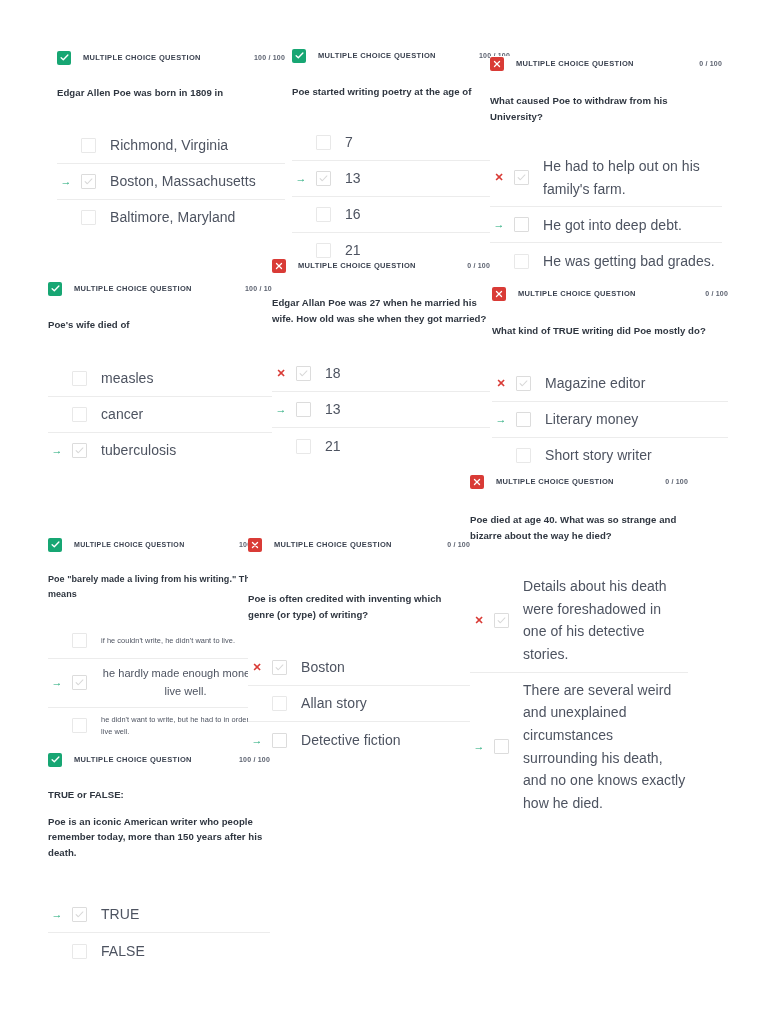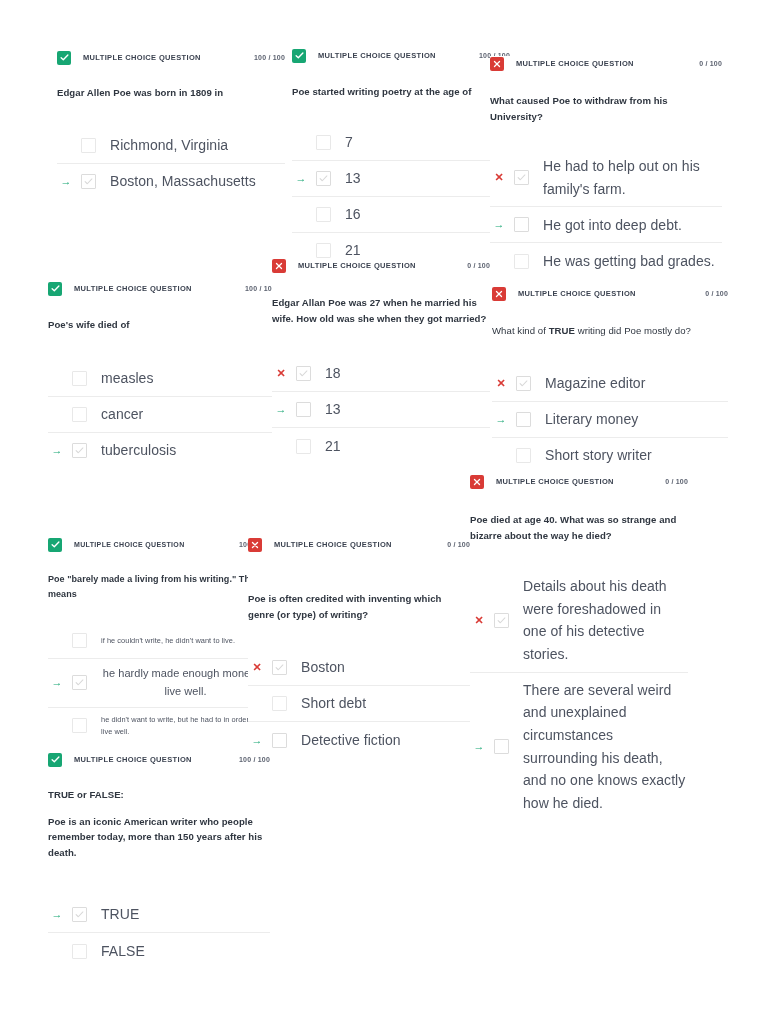--- a/index.html
+++ b/index.html
@@ -32,21 +32,21 @@
     margin-left: auto; font-size: 7px; font-weight: 700;
     color: #5c6270; letter-spacing: .2px; white-space: nowrap;
   }
 
   
   .qprompt {
     font-size: 9.6px; font-weight: 700; color: #2f3640;
     line-height: 1.62; letter-spacing: .05px;
   }
   .qprompt .b { font-weight: 700; }
-  .qprompt .n { font-weight: 400; margin-top: 46px; }
+  .qprompt .n { font-weight: 700; margin-top: 46px; }
 
   
   .opts { margin-top: 10px; }
   .opt {
     display: flex; align-items: center;
     border-bottom: 1px solid #ececec;
     min-height: 36px; padding: 6px 0;
   }
   .opt:last-child { border-bottom: none; }
   .mark {
@@ -97,20 +97,25 @@
       </div>
       <div class="opt">
         <span class="mark arrow">→</span>
         <span class="box">
             <svg class="chk" width="9" height="9" viewBox="0 0 12 12">
               <path d="M1.5 6.2 L4.4 9 L10.5 2.6" stroke="#d8d8d8" stroke-width="1.4" fill="none" stroke-linecap="round" stroke-linejoin="round"></path>
             </svg>
           </span>
         <span class="otext">Boston, Massachusetts</span>
       </div>
+      <div class="opt">
+        <span class="mark"></span>
+        <span class="box transparent"></span>
+        <span class="otext">Baltimore, Maryland</span>
+      </div>
     </div>
   </div>
 
   <div class="qcard col-b" style="left:292px; top:48px;">
     <div class="qhead">
       <span class="badge correct">
           <svg width="9" height="9" viewBox="0 0 12 12">
             <path d="M1.5 6.2 L4.4 9 L10.5 2.6" stroke="#ffffff" stroke-width="1.8" fill="none" stroke-linecap="round" stroke-linejoin="round"></path>
           </svg>
         </span>
@@ -362,21 +367,21 @@
         <span class="box">
             <svg class="chk" width="9" height="9" viewBox="0 0 12 12">
               <path d="M1.5 6.2 L4.4 9 L10.5 2.6" stroke="#d8d8d8" stroke-width="1.4" fill="none" stroke-linecap="round" stroke-linejoin="round"></path>
             </svg>
           </span>
         <span class="otext">Boston</span>
       </div>
       <div class="opt">
         <span class="mark"></span>
         <span class="box transparent"></span>
-        <span class="otext">Short debt</span>
+        <span class="otext">Allan story</span>
       </div>
       <div class="opt">
         <span class="mark arrow">→</span>
         <span class="box"></span>
         <span class="otext">Detective fiction</span>
       </div>
     </div>
   </div>
 
   <div class="qcard col-a" style="left:48px; top:752px; width:222px; z-index:5; background:#fff;">

